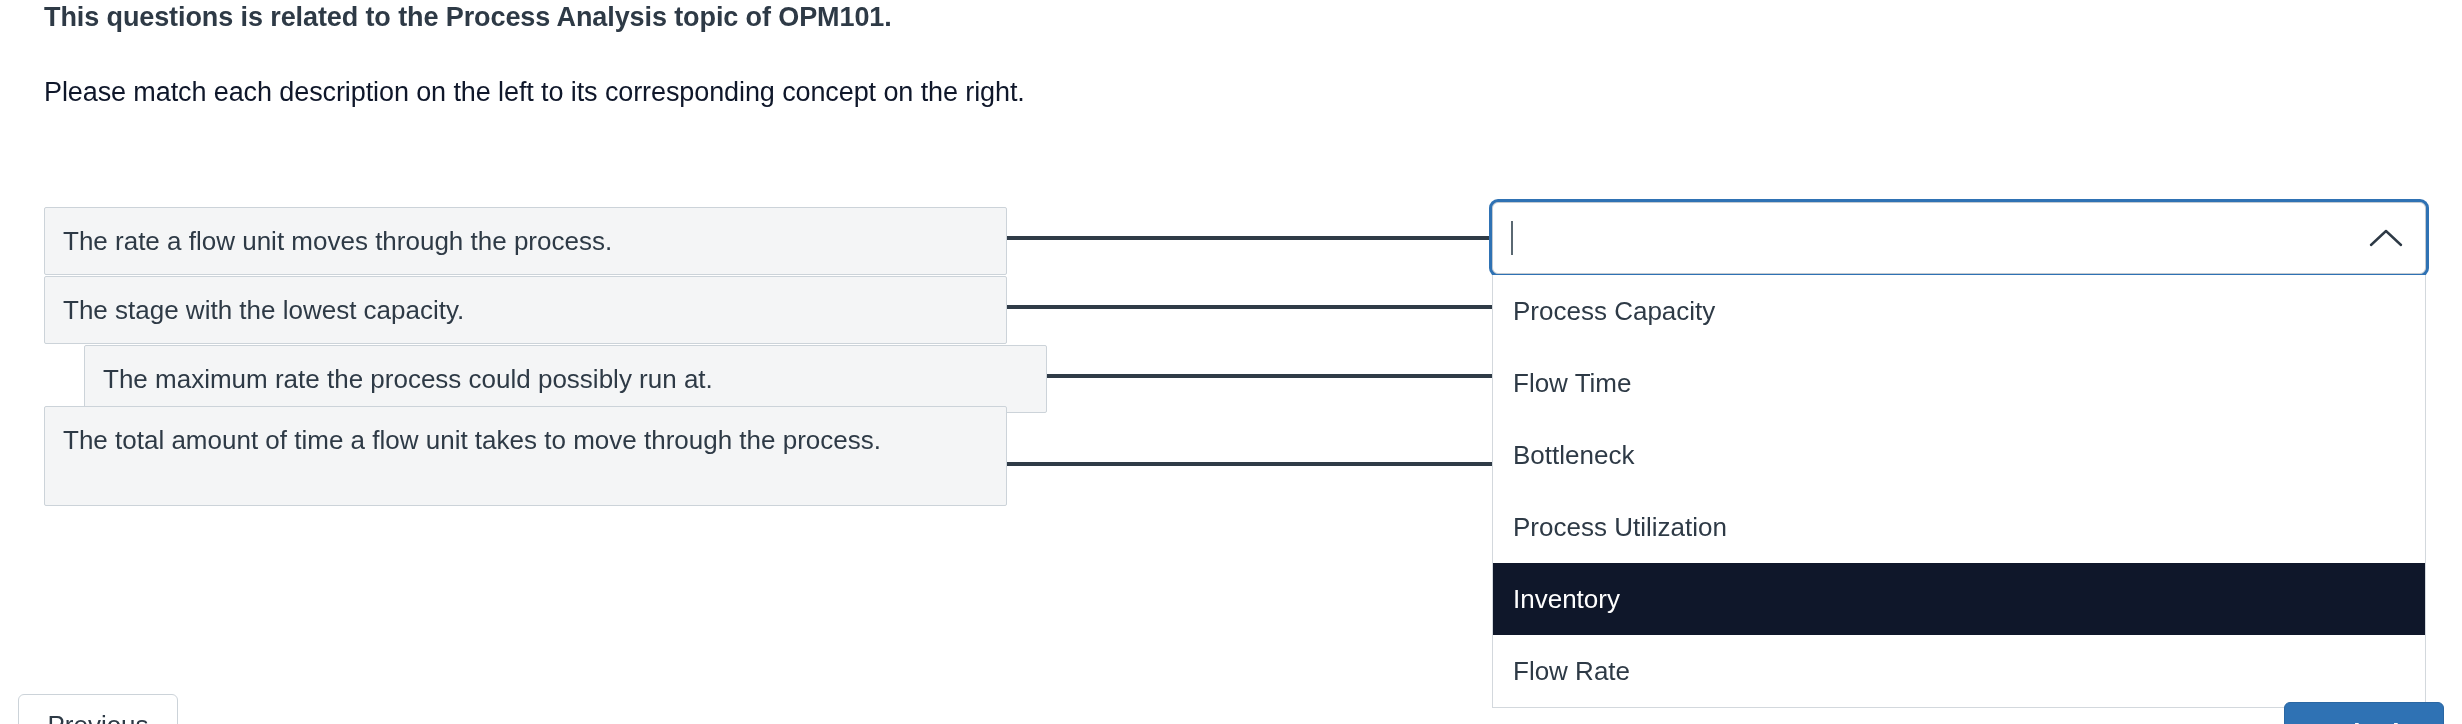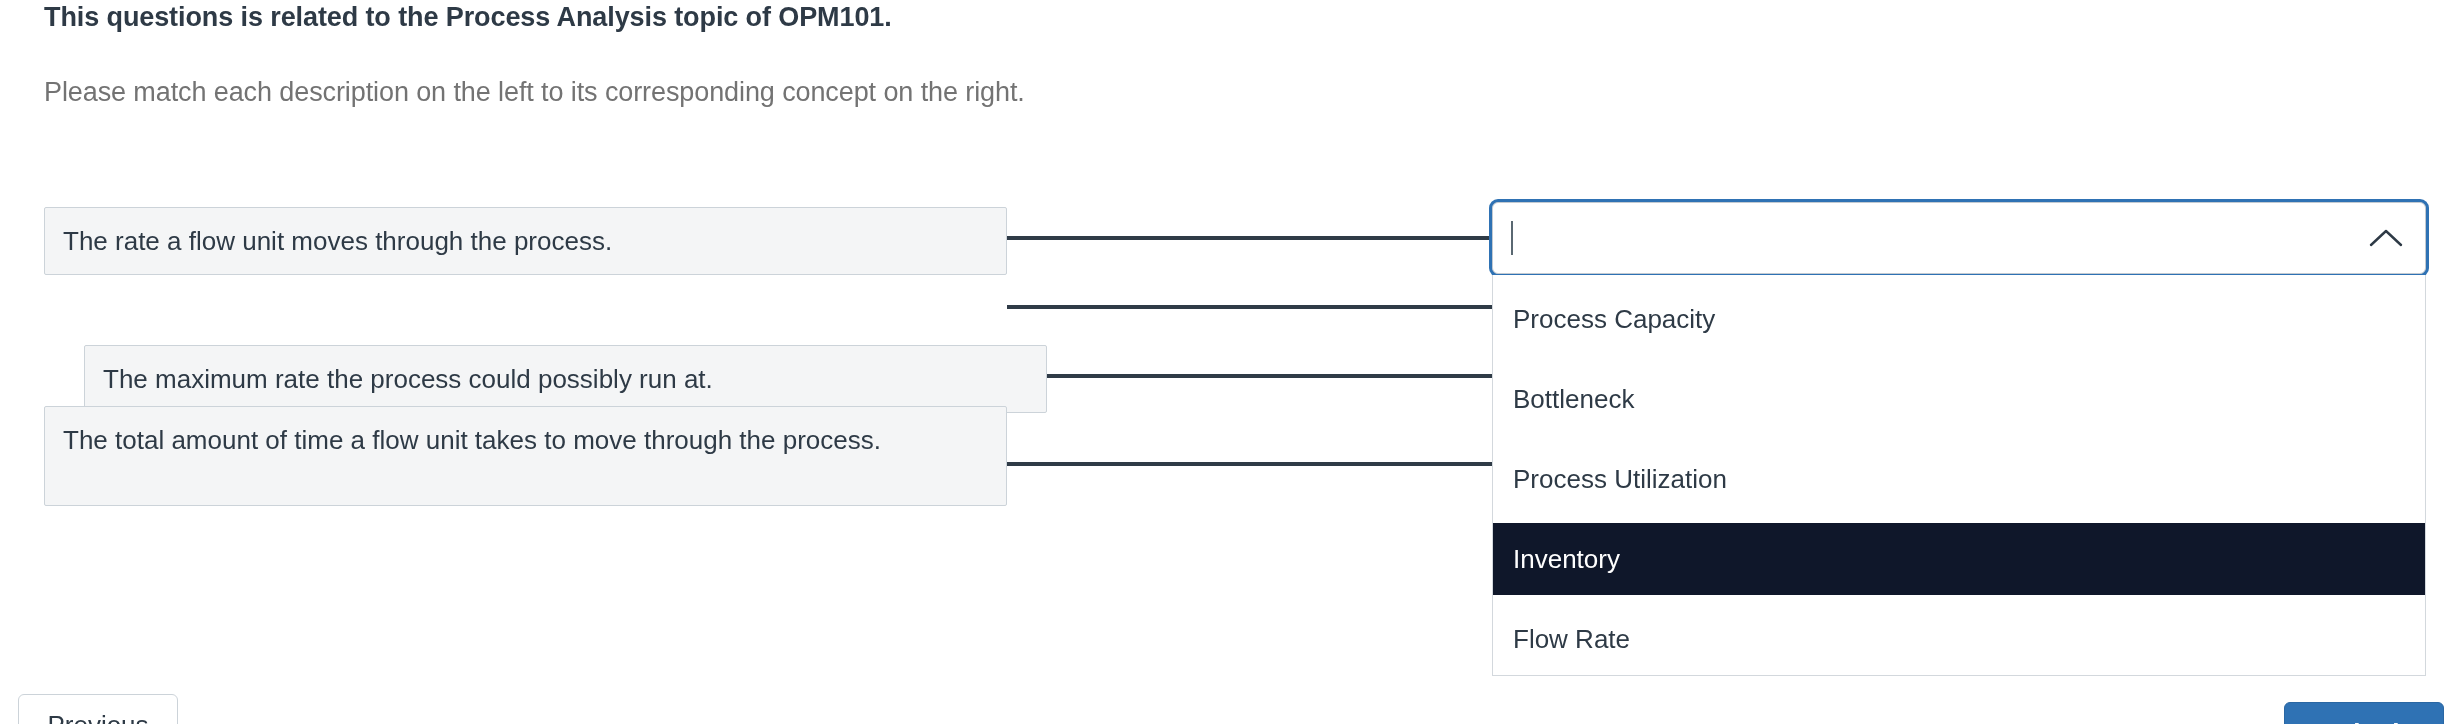--- a/index.html
+++ b/index.html
@@ -33,21 +33,21 @@
     text-align: right;
   }
   #prompt-instruction {
     position: absolute;
     left: 44px;
     top: 75px;
     font-size: 27px;
     font-weight: normal;
     line-height: 34px;
     letter-spacing: -0.1px;
-    color: #737373;
+    color: #0f172a;
     white-space: nowrap;
   }
 
   
   #match-area {
     position: absolute;
     left: 0;
     top: 0;
     width: 2334px;
     height: 724px;
@@ -136,21 +136,20 @@
   .combo-option {
     height: 72px;
     display: flex;
     align-items: center;
     padding: 8px 20px;
     font-size: 26px;
     line-height: 30px;
     color: #2e3a46;
     background: #ffffff;
     white-space: nowrap;
-    margin-top: 8px;
   }
   .combo-option.is-highlighted {
     background: #0f172a;
     color: #ffffff;
   }
 
   
   #btn-previous {
     position: absolute;
     left: 18px;
@@ -190,20 +189,21 @@
 
 <div id="prompt-title">This questions is related to the Process Analysis topic of OPM101.</div>
 
 <div id="prompt-instruction">Please match each description on the left to its corresponding concept on the right.</div>
 
 <div id="match-area">
 
 <div class="connector-line" style="top: 236px; width: 488px;"></div>
     <div class="desc-box" style="top: 207px; min-height: 63px;">The rate a flow unit moves through the process.</div>
     <div class="connector-line" style="top: 305px; width: 488px;"></div>
+    <div class="desc-box" style="top: 276px; min-height: 63px;">The stage with the lowest capacity.</div>
     <div class="connector-line" style="top: 374px; width: 488px;"></div>
     <div class="desc-box" style="top: 345px; min-height: 63px; margin-left: 40px;">The maximum rate the process could possibly run at.</div>
     <div class="connector-line" style="top: 462px; width: 488px;"></div>
     <div class="desc-box" style="top: 406px; min-height: 100px;">The total amount of time a flow unit takes to move through the process.</div>
   </div>
 
 <div id="combo-wrap">
 
   <div id="combo-input-shell">
     <span id="combo-caret"></span>
@@ -211,20 +211,21 @@
     <span id="chevron-up-icon">
       <svg width="34" height="22" viewBox="0 0 34 22" aria-hidden="true">
         <path d="M2 18 L17 4 L32 18" fill="none" stroke="#2e3a46" stroke-width="2.4" stroke-linecap="round" stroke-linejoin="round"></path>
       </svg>
     </span>
   </div>
 
   <div id="combo-listbox">
 
   <div class="combo-option">Process Capacity</div>
+      <div class="combo-option">Flow Time</div>
       <div class="combo-option">Bottleneck</div>
       <div class="combo-option">Process Utilization</div>
       <div class="combo-option is-highlighted">Inventory</div>
       <div class="combo-option">Flow Rate</div>
     </div>
 </div>
 
 <div id="btn-previous">Previous</div>
 
 <div id="btn-submit">Submit</div>

